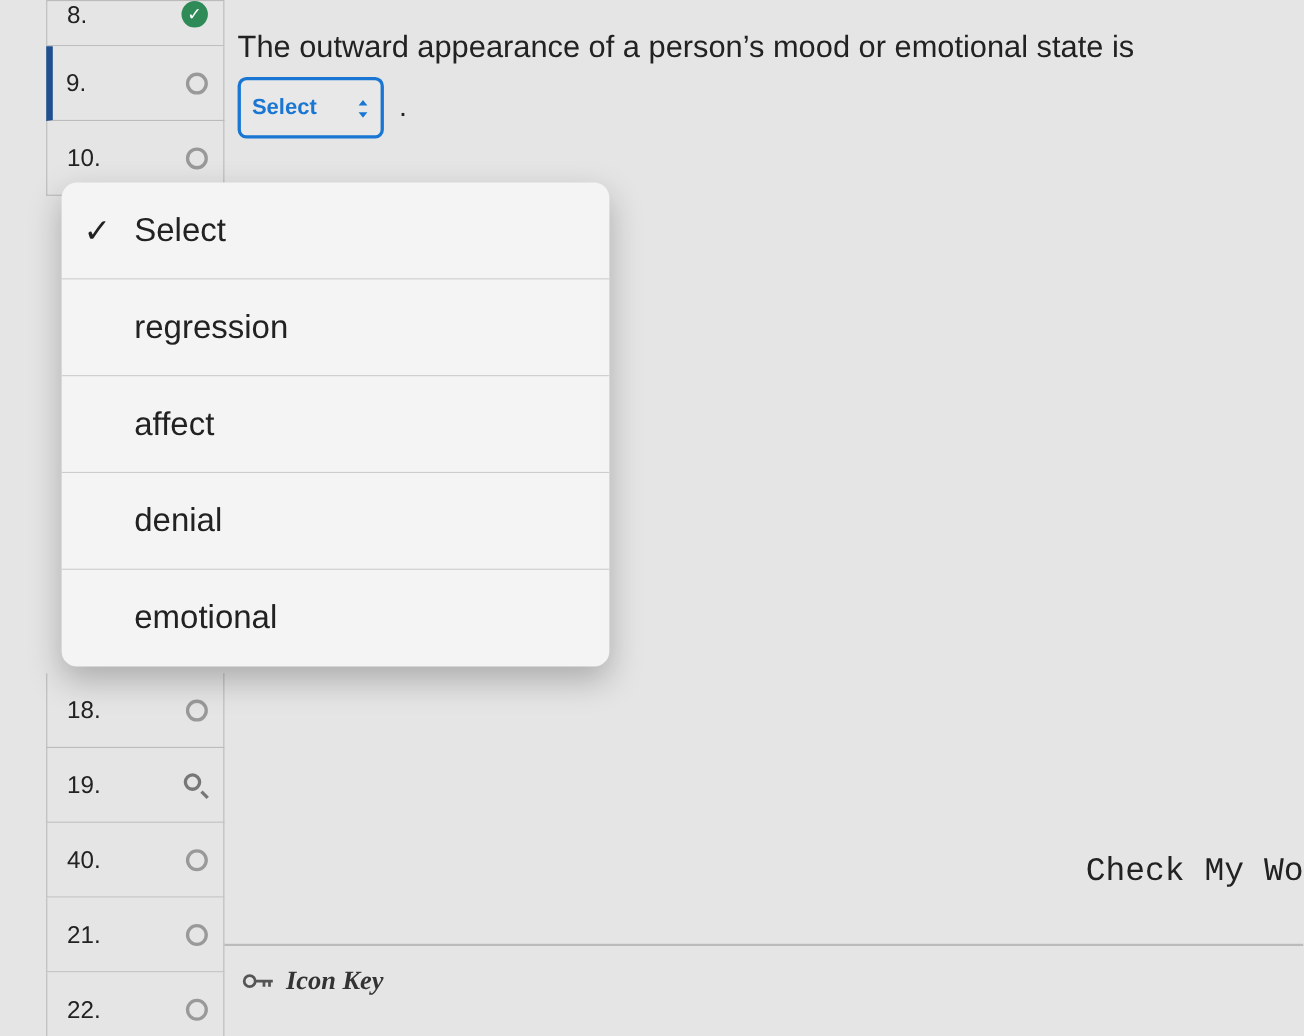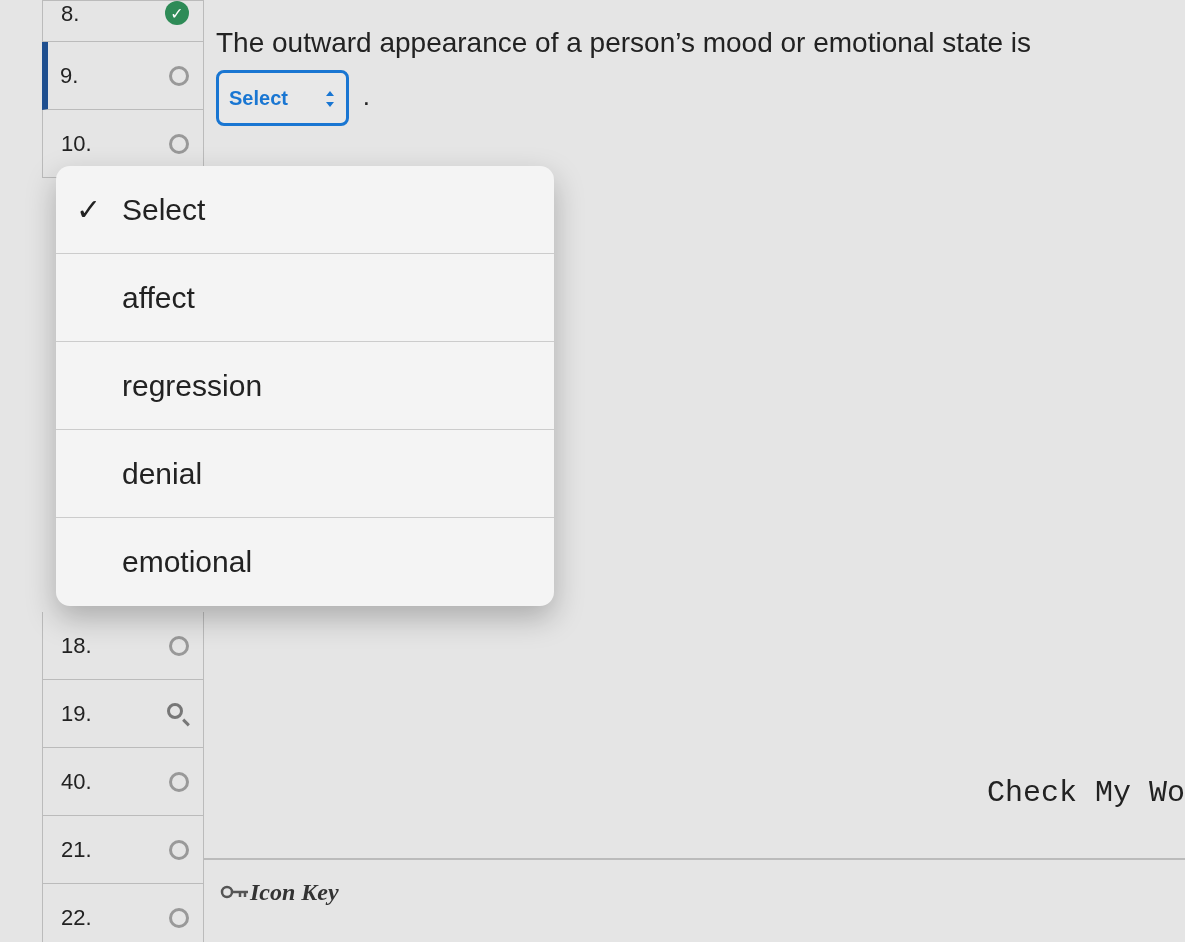--- a/index.html
+++ b/index.html
@@ -122,20 +122,21 @@
     .bottom-bar {
       position: absolute;
       left: 204px;
       right: 0;
       top: 858px;
       height: 66px;
       border-top: 2px solid #bbb;
       display: flex;
       align-items: center;
       padding-left: 16px;
+      gap: 10px;
     }
     .key-icon { width: 30px; display:flex; align-items:center; }
     .icon-key-label {
       font-size: 24px;
       font-style: italic;
       font-family: Georgia, 'Times New Roman', serif;
       color: #333;
       font-weight: 600;
     }
     .check-work {
@@ -203,24 +204,24 @@
     <span class="period">.</span>
   </div>
 </div>
 
 <div class="dropdown">
   <div class="dropdown-item selected">
     <span class="check">✓</span>
     <span>Select</span>
   </div>
   <div class="dropdown-item">
+    <span>regression</span>
+  </div>
+  <div class="dropdown-item">
     <span>affect</span>
-  </div>
-  <div class="dropdown-item">
-    <span>regression</span>
   </div>
   <div class="dropdown-item">
     <span>denial</span>
   </div>
   <div class="dropdown-item">
     <span>emotional</span>
   </div>
 </div>
 
 <div class="check-work">Check My Wo</div>

